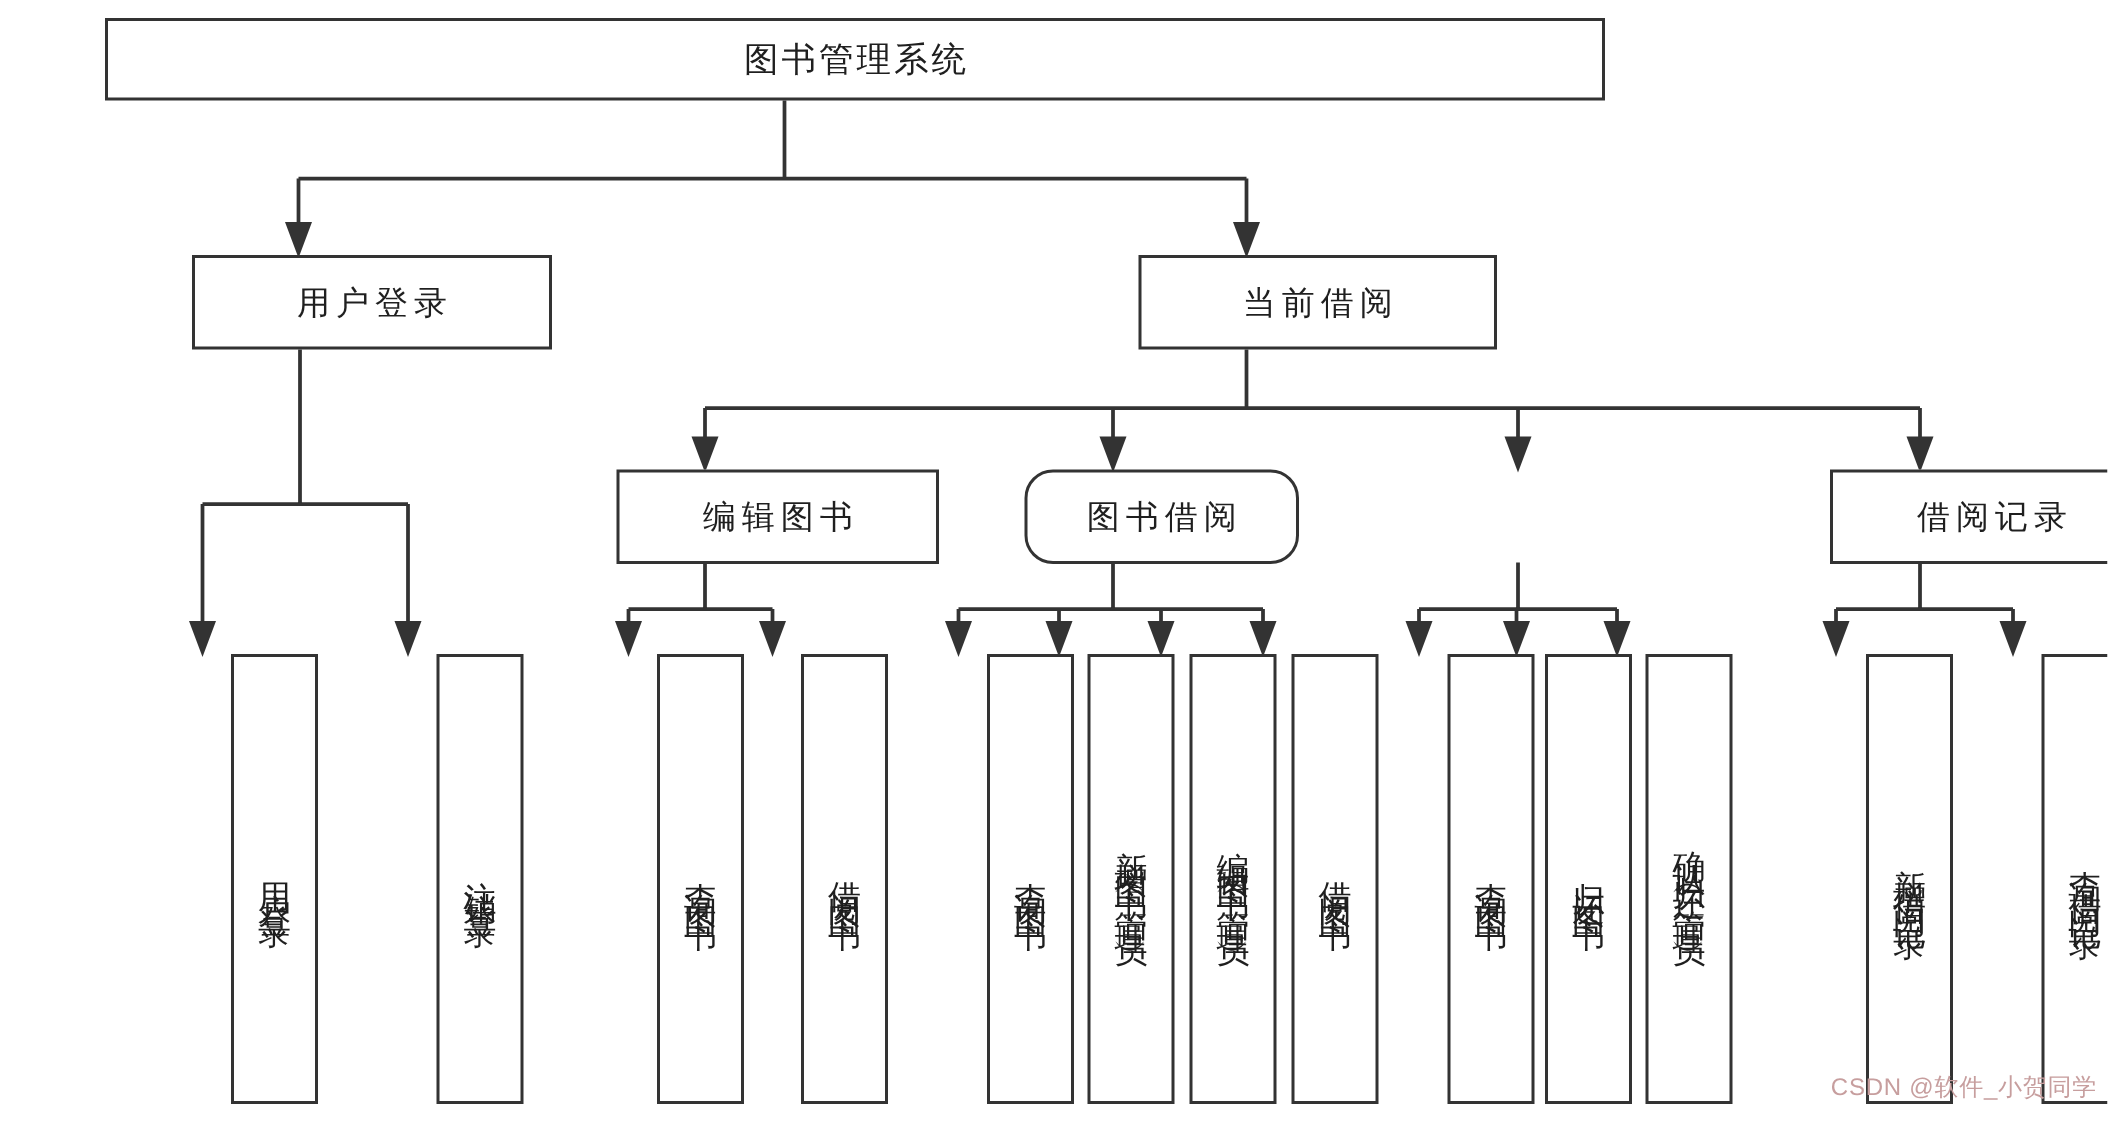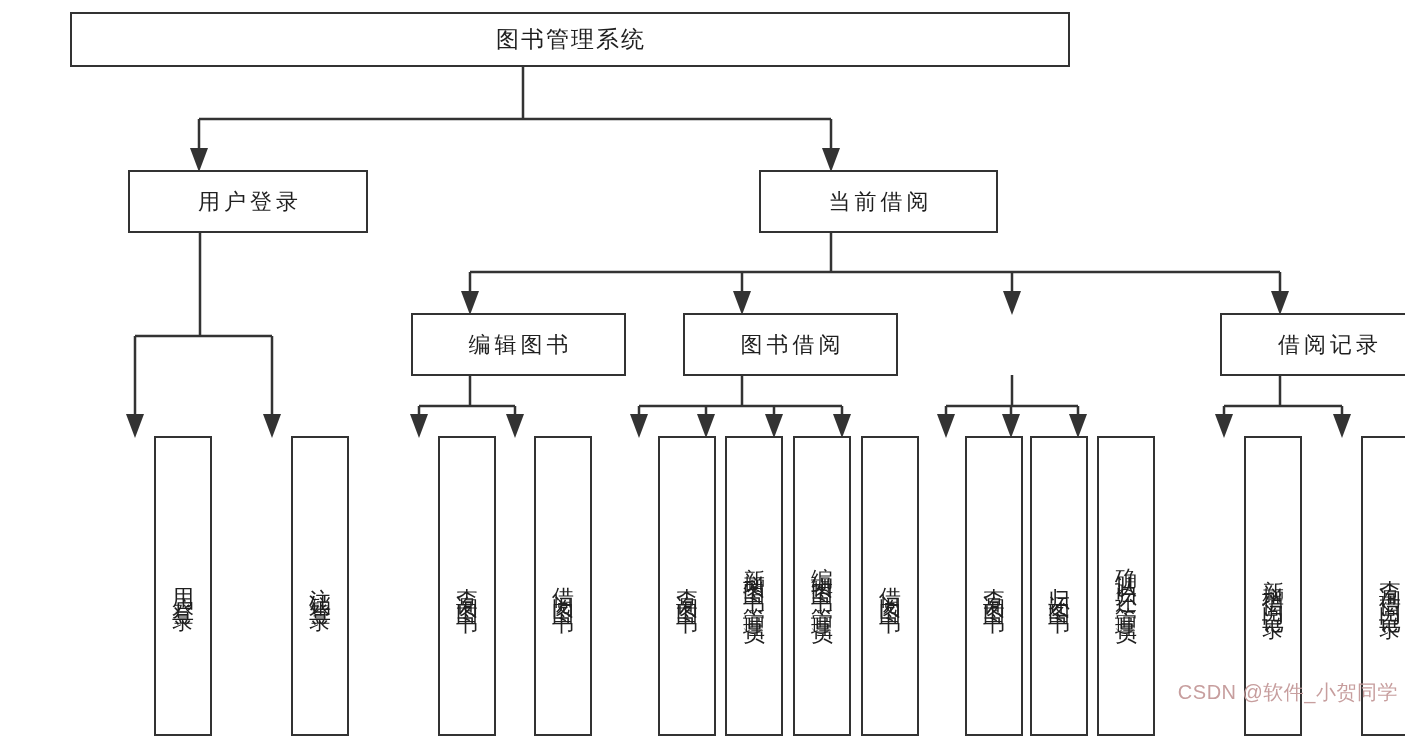--- a/index.html
+++ b/index.html
@@ -21,22 +21,22 @@
     z-index:2;
     margin-left:48px;
   }
   .hbox{font-size:22px;letter-spacing:4px;padding-left:4px;}
   .rootbox{font-size:23px;letter-spacing:2px;padding-left:2px;}
   .vbox{
     writing-mode:vertical-rl;text-orientation:mixed;
     font-size:22px;letter-spacing:8px;line-height:1;
   }
   .watermark{
-    position:absolute;right:7px;top:679px;
-    font-size:20px;letter-spacing:0.5px;
+    position:absolute;right:7px;top:715px;
+    font-size:16px;letter-spacing:0.5px;
     color:var(--watermark,#c79e9e);
     z-index:5;white-space:nowrap;
   }
 </style>
 </head>
 <body style="--line: #333333; --background: #ffffff; --box-background: #ffffff; --text: #1f1f1f; --watermark: #c79e9e;">
 
 <div id="canvas">
 
   <svg id="wires" width="1405" height="747" viewBox="0 0 1405 747">
@@ -74,21 +74,21 @@
     <polygon points="1215,414 1233,414 1224,438"></polygon>
     <polygon points="1333,414 1351,414 1342,438"></polygon>
   </svg>
 
   <div class="box hbox rootbox" style="left:22px;top:12px;width:1000px;height:55px;">图书管理系统</div>
 
   <div class="box hbox" style="left:80px;top:170px;width:240px;height:63px;">用户登录</div>
   <div class="box hbox" style="left:711px;top:170px;width:239px;height:63px;">当前借阅</div>
 
   <div class="box hbox" style="left:363px;top:313px;width:215px;height:63px;">编辑图书</div>
-  <div class="box hbox" style="left:635px;top:313px;width:215px;height:63px;">图书借阅</div>
+  <div class="box hbox" style="left:635px;top:313px;width:183px;height:63px;border-radius:19px;">图书借阅</div>
   <div class="box hbox" style="left:1172px;top:313px;width:216px;height:63px;">借阅记录</div>
 
   <div class="box vbox" style="left:106px;top:436px;width:58px;height:300px;">用户登录</div>
   <div class="box vbox" style="left:243px;top:436px;width:58px;height:300px;">注销登录</div>
 
   <div class="box vbox" style="left:390px;top:436px;width:58px;height:300px;">查询图书</div>
   <div class="box vbox" style="left:486px;top:436px;width:58px;height:300px;">借阅图书</div>
 
   <div class="box vbox" style="left:610px;top:436px;width:58px;height:300px;">查询图书</div>
   <div class="box vbox" style="left:677px;top:436px;width:58px;height:300px;">新增图书（管理员）</div>

